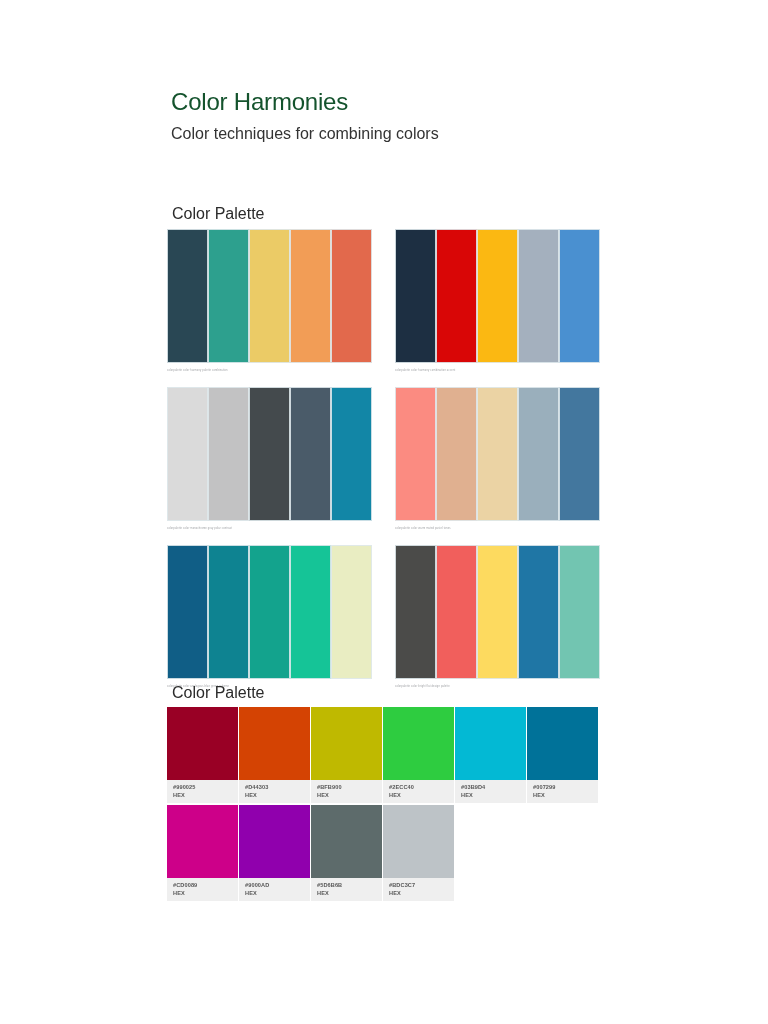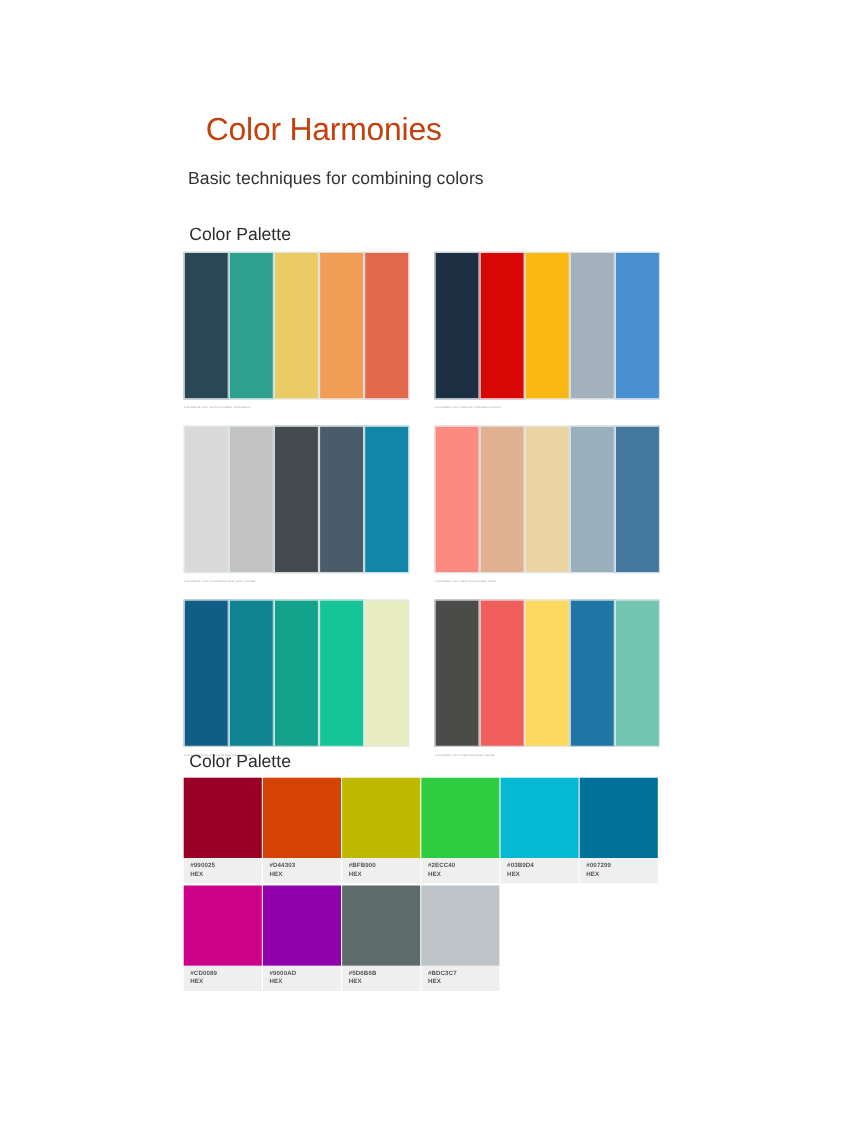--- a/index.html
+++ b/index.html
@@ -23,26 +23,26 @@
   }
 
   
   .title-block {
     position: absolute;
     left: 171px;
     top: 84px;
     width: 520px;
   }
   .doc-title {
-    font-size: 29px;
+    font-size: 24px;
     font-weight: 400;
     letter-spacing: -0.2px;
-    color: #c2410c;
+    color: #14532d;
     line-height: 36px;
-    margin: 16px;
+    margin: 0;
     white-space: nowrap;
   }
   .doc-subtitle {
     font-size: 16px;
     font-weight: 400;
     color: #333333;
     line-height: 22px;
     margin: 3px 0 0 0;
     white-space: nowrap;
   }
@@ -149,21 +149,21 @@
     background: transparent;
   }
 </style>
 </head>
 <body>
 
 <div class="page">
 
   <div class="title-block">
     <h1 class="doc-title">Color Harmonies</h1>
-    <p class="doc-subtitle">Basic techniques for combining colors</p>
+    <p class="doc-subtitle">Color techniques for combining colors</p>
   </div>
 
   <div class="section-heading" id="section-heading-1">Color Palette</div>
 
   <div class="strip-grid">
 
     <div class="strip-card">
       <div class="strip-swatches">
         <div class="strip-swatch" style="background-color: rgb(41, 71, 84);"></div>
         <div class="strip-swatch" style="background-color: rgb(45, 160, 142);"></div>

